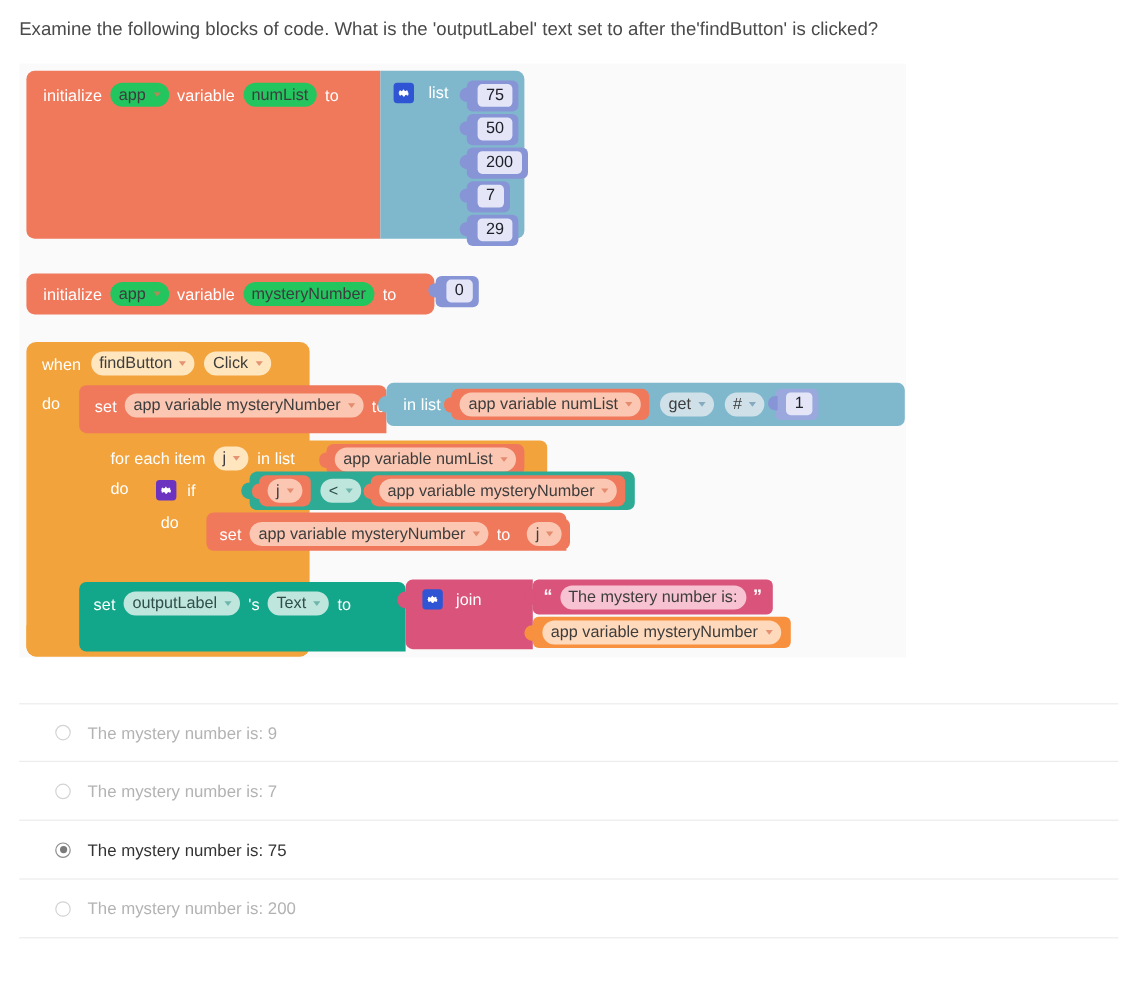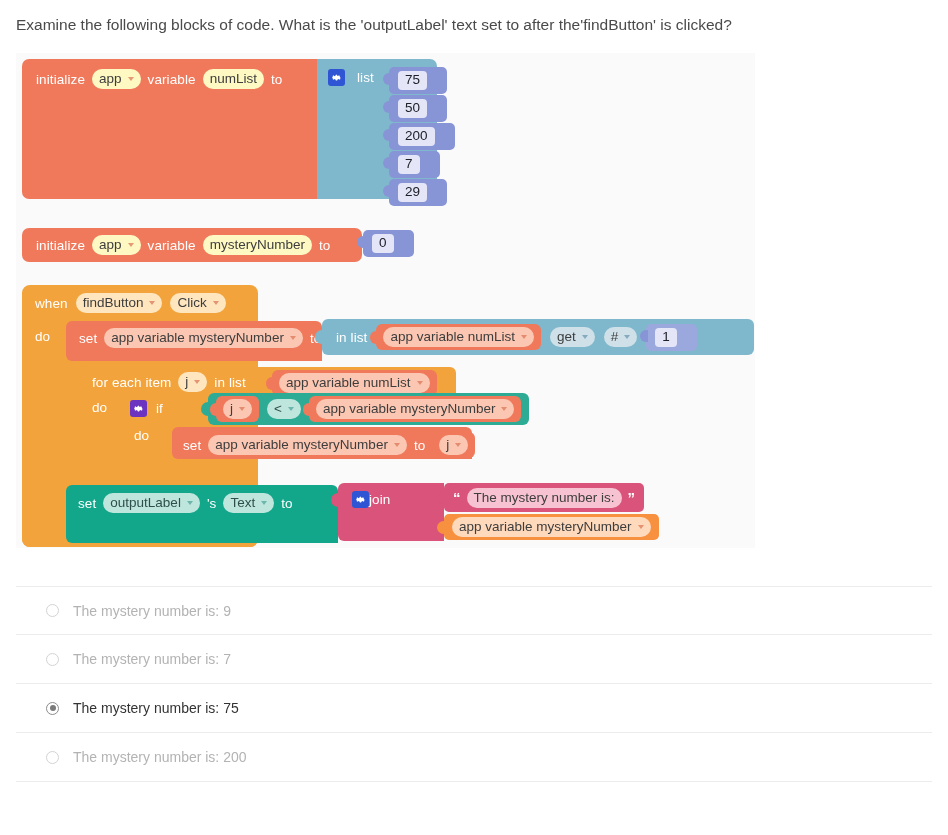--- a/index.html
+++ b/index.html
@@ -35,21 +35,21 @@
 
   
   .pill {
     display: inline-flex; align-items: center; gap: 4px;
     border-radius: 11px;
     padding: 1px 7px 2px 7px;
     font-size: 13.5px;
     line-height: 17px;
     white-space: nowrap;
   }
-  .pill.light-orange { background: #fef9c3; color: #3d3d3d; }
+  .pill.light-orange { background: #22c55e; color: #3d3d3d; }
   .pill.pale-orange  { background: #fbc7b2; color: #3d3d3d; }
   .pill.cream        { background: #ffe6bf; color: #3d3d3d; }
   .pill.mint         { background: #bfe6dd; color: #2f4f4a; }
   .pill.bluegray     { background: #cfe0e8; color: #3d3d3d; }
   .pill.pinkpale     { background: #f7c3d2; color: #3d3d3d; }
 
   .caret {
     display: inline-block;
     width: 0; height: 0;
     border-left: 3.5px solid transparent;
@@ -83,21 +83,21 @@
     display:flex; align-items:center; gap:7px;
   }
   .listblk {
     position:absolute; left:295px; top:0; width:120px; height:140px;
     background:#7fb8cc; border-radius: 0 7px 7px 0;
   }
   .listblk .lhdr { position:absolute; left:11px; top:10px; display:flex; align-items:center; gap:12px; }
   .numslot { position:absolute; left:72px; }
   .numblk {
     position:relative; display:inline-block;
-    background:#8795d6; border-radius:5px; padding:3px 20px 4px 9px;
+    background:#8795d6; border-radius:5px; padding:3px 5px 4px 9px;
   }
   .numblk::before {
     content:''; position:absolute; left:-6px; top:6px;
     width:8px; height:12px; background:#8795d6; border-radius:6px 0 0 6px;
   }
   .numfield {
     display:inline-block; background:#e4e6f7; border-radius:4px;
     padding:0 7px 1px; font-size:13.5px; line-height:18px; color:#20202a;
   }
 
@@ -187,21 +187,21 @@
   }
   .sl-hdr { position:absolute; left:12px; top:8px; display:flex; align-items:center; gap:7px; }
   .join-blk {
     position:absolute; left:272px; top:-2px; width:106px; height:58px;
     background:#d9537a; border-radius:6px 0 0 6px;
   }
   .join-blk::before{
     content:''; position:absolute; left:-7px; top:10px;
     width:9px; height:14px; background:#d9537a; border-radius:7px 0 0 7px;
   }
-  .join-hdr { position:absolute; left:14px; top:8px; display:flex; align-items:center; }
+  .join-hdr { position:absolute; left:14px; top:8px; display:flex; align-items:center; gap:11px; }
   .strblk {
     position:absolute; left:378px; top:-2px; height:29px;
     background:#d9537a; border-radius:5px;
     display:flex; align-items:center; gap:6px; padding:0 9px;
   }
   .strblk::before{
     content:''; position:absolute; left:-7px; top:8px;
     width:9px; height:13px; background:#d9537a; border-radius:7px 0 0 7px;
   }
   .quote { font-size:15px; color:#ffffff; font-weight:700; line-height:12px; }

